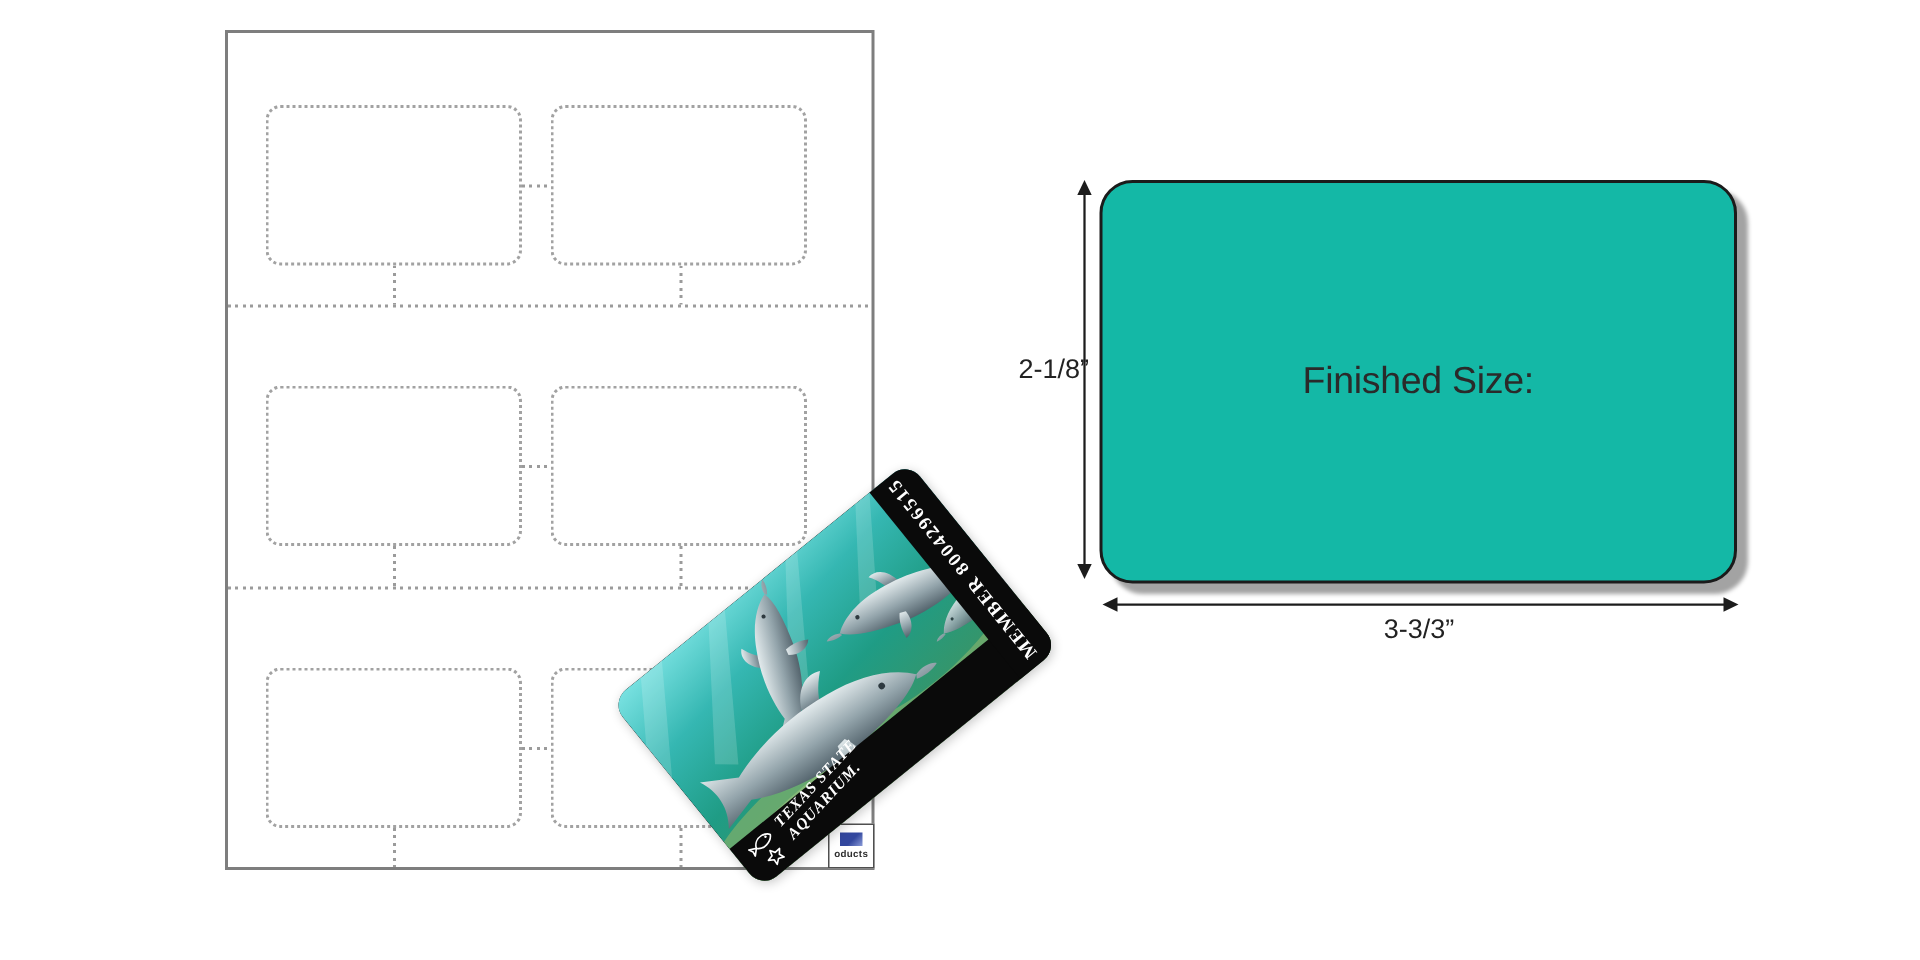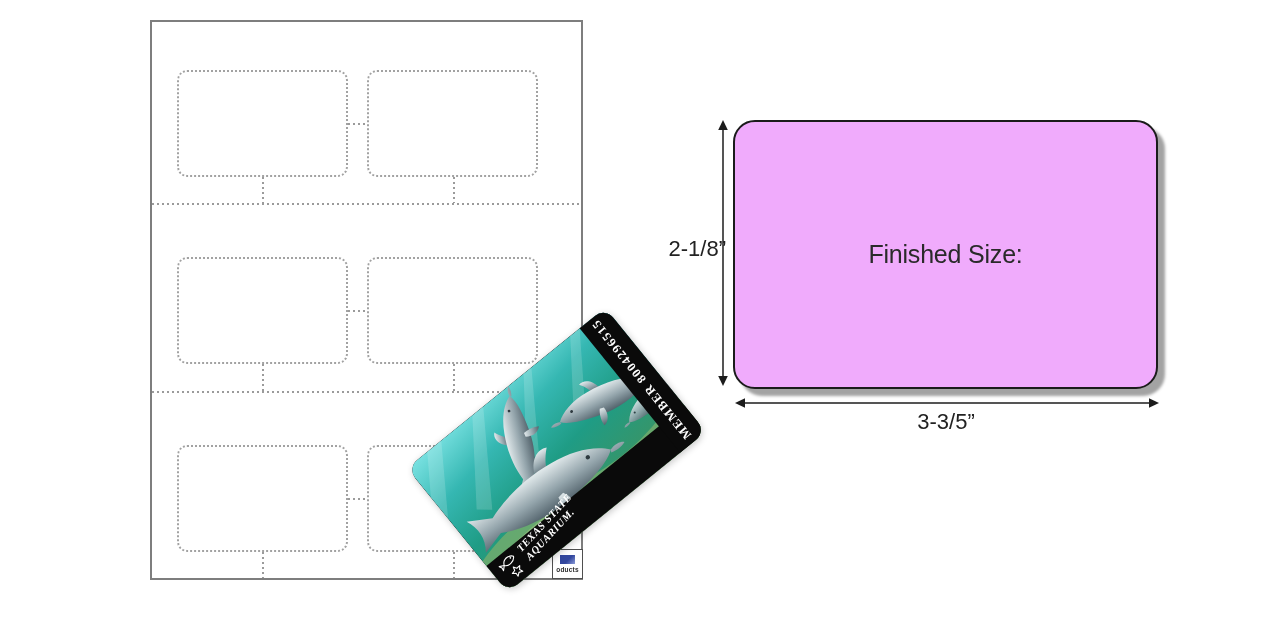--- a/index.html
+++ b/index.html
@@ -64,27 +64,27 @@
   }
   .member-text{
     writing-mode:vertical-rl;transform:rotate(180deg);
     color:#ffffff;font-family:"Liberation Serif",serif;font-weight:bold;
     font-size:12.5px;letter-spacing:1.6px;white-space:nowrap;margin-bottom:7px;
   }
 
   
   #finished-card{
     position:absolute;left:733px;top:120px;width:425px;height:269px;box-sizing:border-box;
-    background:#f0abfc;border:2.5px solid #1b1b1b;border-radius:22px;
+    background:#14b8a6;border:2.5px solid #1b1b1b;border-radius:22px;
     box-shadow:7px 7px 3px #a3a3a3;
     display:flex;flex-direction:row;align-items:center;justify-content:center;
   }
   .fc-line{font-size:25px;line-height:33px;color:#2a2a2a;letter-spacing:-0.2px;text-align:center;}
   .dim-arrow{position:absolute;}
-  .dim-label{position:absolute;font-size:22px;color:#222222;}
+  .dim-label{position:absolute;font-size:18px;color:#222222;}
   #height-label{left:636px;top:236px;width:90px;text-align:right;}
   #width-label{left:846px;top:409px;width:200px;text-align:center;}
 </style>
 </head>
 <body>
 
 <div class="stage">
 
   <div id="sheet">
 
@@ -184,15 +184,15 @@
     <polygon points="8,1 3.2,11 12.8,11" fill="#1c1c1c"></polygon>
     <polygon points="8,267 3.2,257 12.8,257" fill="#1c1c1c"></polygon>
   </svg>
   <div class="dim-label" id="height-label">2-1/8”</div>
 
   <svg class="dim-arrow" style="left:734px;top:395px;" width="426" height="16" aria-hidden="true">
     <line x1="10" y1="8" x2="416" y2="8" stroke="#1c1c1c" stroke-width="1.5"></line>
     <polygon points="1,8 11,3.2 11,12.8" fill="#1c1c1c"></polygon>
     <polygon points="425,8 415,3.2 415,12.8" fill="#1c1c1c"></polygon>
   </svg>
-  <div class="dim-label" id="width-label">3-3/5”</div>
+  <div class="dim-label" id="width-label">3-3/3”</div>
 
 </div>
 
 </body></html>

